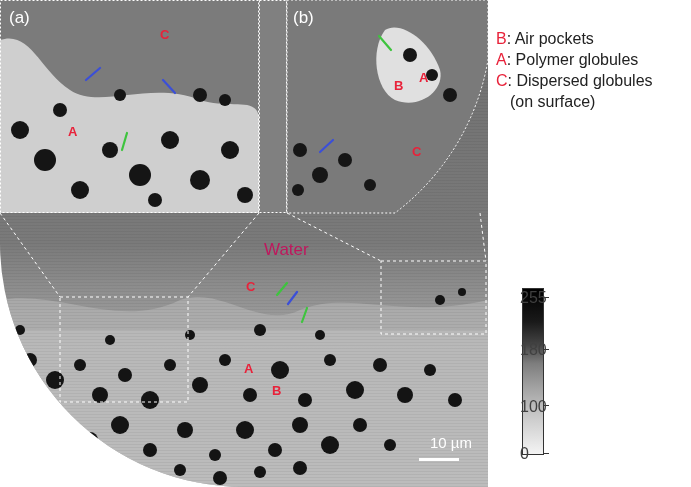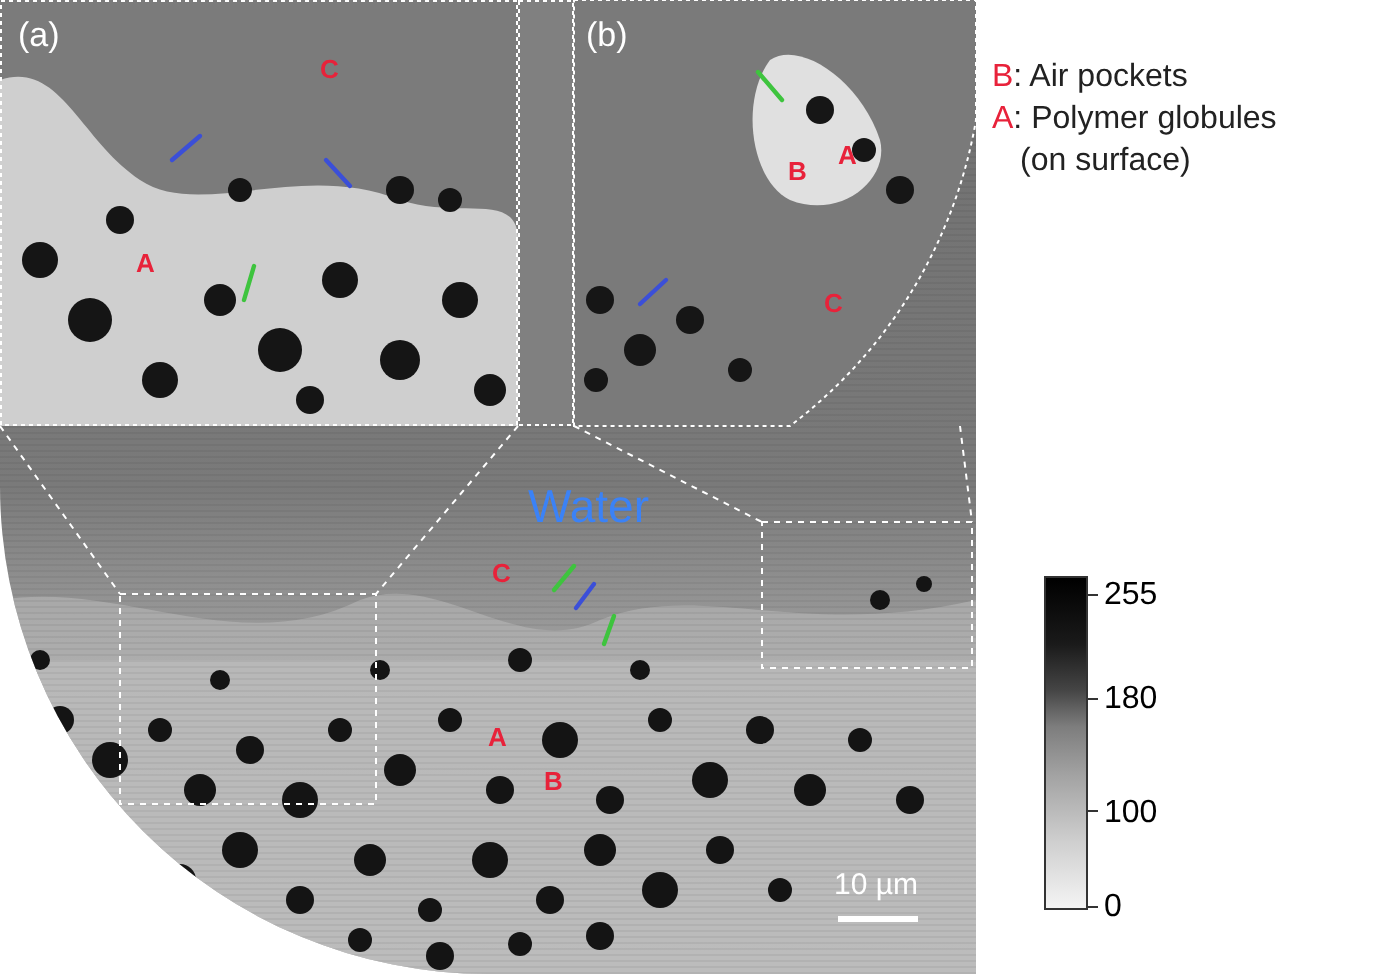--- a/index.html
+++ b/index.html
@@ -3,34 +3,34 @@
 <meta charset="utf-8">
 <style>
   html, body { margin: 0; padding: 0; background: #ffffff; }
   body { width: 691px; height: 487px; position: relative; overflow: hidden; font-family: "Liberation Sans", sans-serif; }
 
   
   .main-image { position: absolute; left: 0; top: 0; width: 488px; height: 487px; }
 
   .panel-label { position: absolute; font-size: 17px; color: #ffffff; font-family: "Liberation Sans", sans-serif; }
   .marker { position: absolute; font-size: 13px; font-weight: bold; color: #e8223a; font-family: "Liberation Sans", sans-serif; }
-  .water-label { position: absolute; font-size: 23px; color: #3b82f6; }
+  .water-label { position: absolute; font-size: 17px; color: #be185d; }
   .scale-text { position: absolute; font-size: 15px; color: #ffffff; }
 
   
   .legend { position: absolute; left: 496px; top: 28px; font-size: 16px; line-height: 21px; color: #222; }
   .legend-row { white-space: nowrap; }
   .legend-key { color: #e8223a; }
   .legend-sub { padding-left: 14px; }
 
   
   .colorbar { position: absolute; left: 522px; top: 288px; width: 22px; height: 167px;
     background: linear-gradient(to bottom, #000000 0%, #1a1a1a 20%, #454545 34%, #7d7d7d 45%, #a3a3a3 60%, #cfcfcf 80%, #f4f4f4 100%);
     border: 1px solid #333; box-sizing: border-box; }
-  .cb-tick { position: absolute; left: 552px; font-size: 16px; color: #000000; }
+  .cb-tick { position: absolute; left: 520px; font-size: 16px; color: #404040; }
   .cb-line { position: absolute; left: 544px; width: 5px; height: 1px; background: #333; }
 </style>
 </head>
 <body>
 
 <svg class="main-image" viewBox="0 0 488 487" xmlns="http://www.w3.org/2000/svg">
   <defs>
     <linearGradient id="bgGrad" x1="0" y1="0" x2="0" y2="1">
       <stop offset="0" stop-color="#6f6f6f"></stop>
       <stop offset="0.5" stop-color="#7a7a7a"></stop>
@@ -158,34 +158,35 @@
     <line x1="297" y1="292" x2="288" y2="304" stroke="#3b4fd8"></line>
     <line x1="307" y1="308" x2="302" y2="322" stroke="#3ec43e"></line>
   </g>
 
   <rect x="419" y="458" width="40" height="3" fill="#ffffff"></rect>
 </svg>
 
 <span class="panel-label" style="left:9px;top:8px;">(a)</span>
 <span class="panel-label" style="left:293px;top:8px;">(b)</span>
 <span class="water-label" style="left:264px;top:240px;">Water</span>
-<span class="scale-text" style="left:417px;top:434px;">10 µm</span>
+<span class="scale-text" style="left:430px;top:434px;">10 µm</span>
 
 <span class="marker" style="left:68px;top:124px;">A</span>
 <span class="marker" style="left:160px;top:27px;">C</span>
 <span class="marker" style="left:419px;top:70px;">A</span>
 <span class="marker" style="left:394px;top:78px;">B</span>
 <span class="marker" style="left:412px;top:144px;">C</span>
 <span class="marker" style="left:246px;top:279px;">C</span>
 <span class="marker" style="left:244px;top:361px;">A</span>
 <span class="marker" style="left:272px;top:383px;">B</span>
 
 <div class="legend">
   <div class="legend-row"><span class="legend-key">B</span><span>: Air pockets</span></div>
   <div class="legend-row"><span class="legend-key">A</span><span>: Polymer globules</span></div>
+  <div class="legend-row"><span class="legend-key">C</span><span>: Dispersed globules</span></div>
   <div class="legend-row legend-sub">(on surface)</div>
 </div>
 
 <div class="colorbar"></div>
 <span class="cb-line" style="top:297px;"></span>
 <span class="cb-line" style="top:349px;"></span>
 <span class="cb-line" style="top:405px;"></span>
 <span class="cb-line" style="top:453px;"></span>
 <span class="cb-tick" style="top:289px;">255</span>
 <span class="cb-tick" style="top:341px;text-align:center;">180</span>

